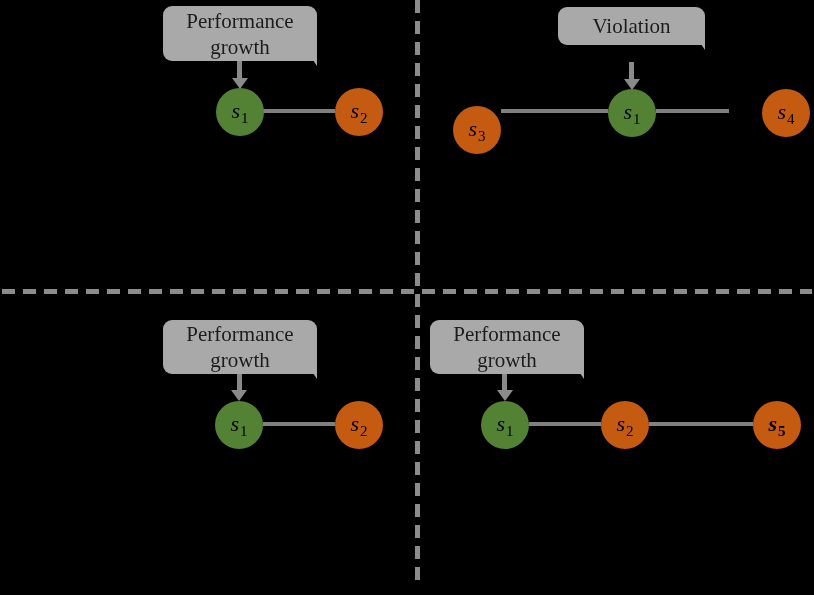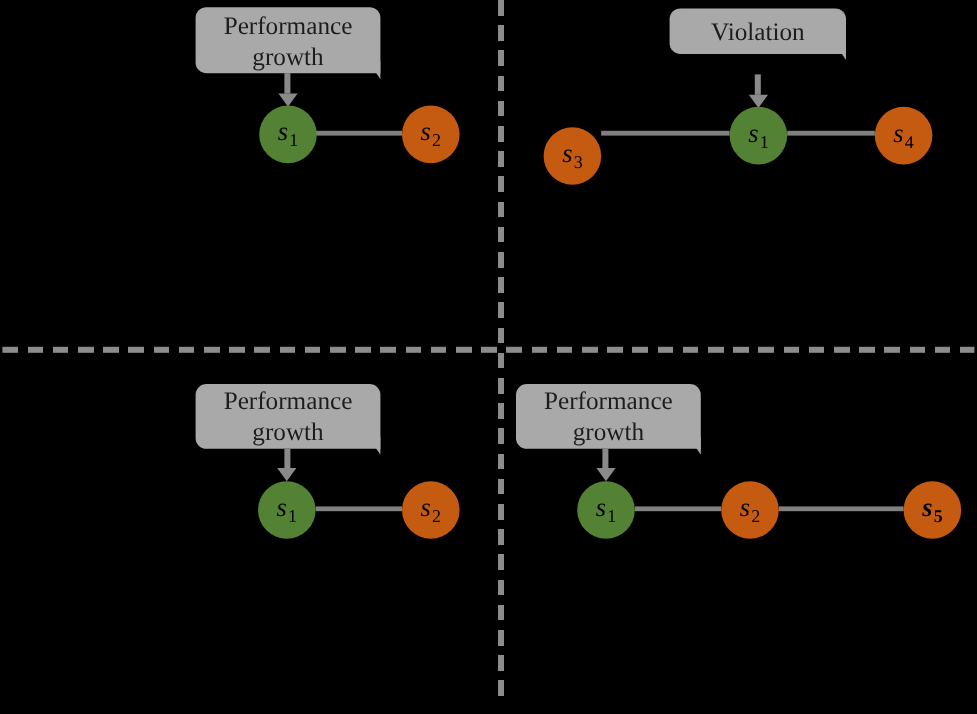--- a/index.html
+++ b/index.html
@@ -130,21 +130,21 @@
     <div class="arrow-shaft" style="left:629px; top:62px; height:17px;"></div>
     <div class="arrow-head" style="left:624px; top:79px;"></div>
     <div class="edge" style="left:501px; top:109px; width:107px;"></div>
     <div class="edge" style="left:656px; top:109px; width:73px;"></div>
     <div class="node orange" style="left:453px; top:106px;">
       <span class="node-label"><i>s</i><sub>3</sub></span>
     </div>
     <div class="node green" style="left:608px; top:89px;">
       <span class="node-label"><i>s</i><sub>1</sub></span>
     </div>
-    <div class="node orange" style="left:729px; top:89px;">
+    <div class="node orange" style="left:762px; top:89px;">
       <span class="node-label"><i>s</i><sub>4</sub></span>
     </div>
   </div>
 
   <div>
     <div class="callout" style="left:163px; top:320px; width:154px; height:54px;">
       <span class="callout-line">Performance</span>
       <span class="callout-line">growth</span>
     </div>
     <div class="arrow-shaft" style="left:237px; top:374px; height:16px;"></div>

